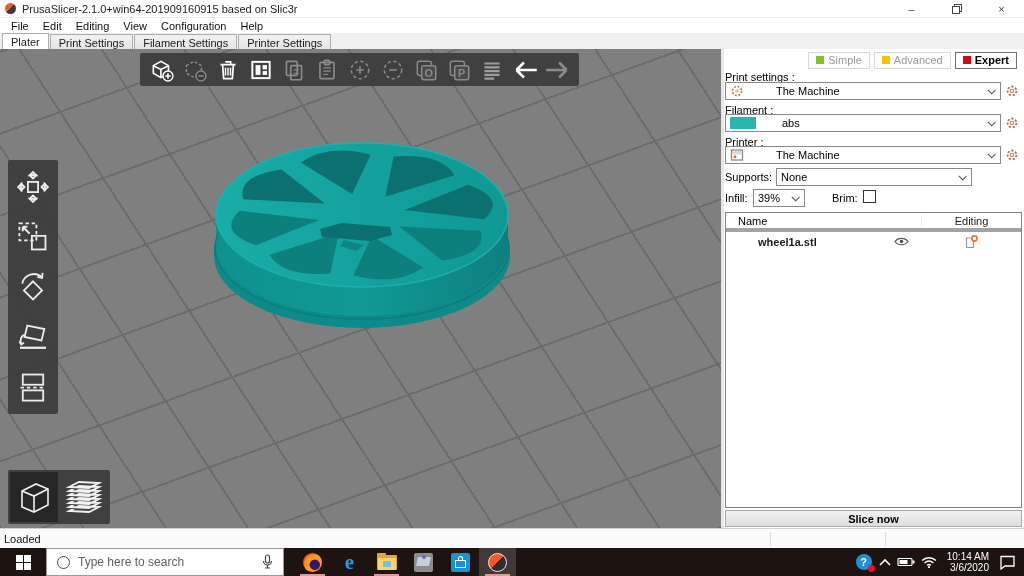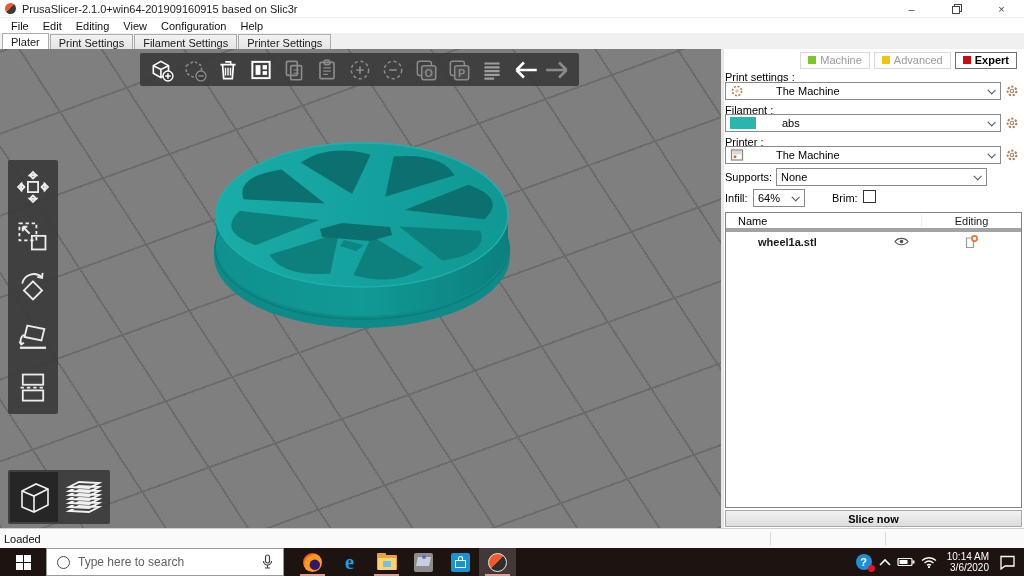--- a/index.html
+++ b/index.html
@@ -324,21 +324,21 @@
       </div>
     </div>
   </div>
 
   <div id="sash"></div>
   <div id="panel">
 
     <div id="modes">
       <div class="mode-btn">
         <span class="mode-sq" style="background:#7cc62a"></span>
-        <span>Machine</span>
+        <span>Simple</span>
       </div>
       <div class="mode-btn">
         <span class="mode-sq" style="background:#f2c40f"></span>
         <span>Advanced</span>
       </div>
       <div class="mode-btn active">
         <span class="mode-sq" style="background:#cc0a14"></span>
         <span>Expert</span>
       </div>
     </div>
@@ -377,28 +377,28 @@
         </svg>
       <span class="combo-text" style="padding-left:32px">The Machine</span>
       <span class="caret"></span>
     </div>
     <svg class="gear" style="left:281px; top:99px" viewBox="0 0 14 14">
       <circle cx="7" cy="7" r="4.4" fill="none" stroke="#c07a45" stroke-width="2" stroke-dasharray="2.2 1.7"></circle>
       <circle cx="7" cy="7" r="1.7" fill="none" stroke="#9a9a9a" stroke-width="1.3"></circle>
       </svg>
 
     <div class="inline-label" style="left:1px; top:122px">Supports:</div>
-    <div class="combo" style="left:52px; top:119px; width:211px">
+    <div class="combo" style="left:52px; top:119px; width:196px">
       <span class="combo-text" style="padding-left:0">None</span>
       <span class="caret"></span>
     </div>
 
     <div class="inline-label" style="left:1px; top:143px">Infill:</div>
     <div class="combo" style="left:29px; top:140px; width:52px">
-      <span class="combo-text" style="padding-left:0">64%</span>
+      <span class="combo-text" style="padding-left:0">39%</span>
       <span class="caret"></span>
     </div>
     <div class="inline-label" style="left:108px; top:143px">Brim:</div>
     <div class="checkbox" style="left:139px; top:141px"></div>
 
     <div id="obj-list">
       <div class="tbl-header">
         <div class="col-name">Name</div>
         <div class="col-eye"></div>
         <div class="col-edit">Editing</div>

